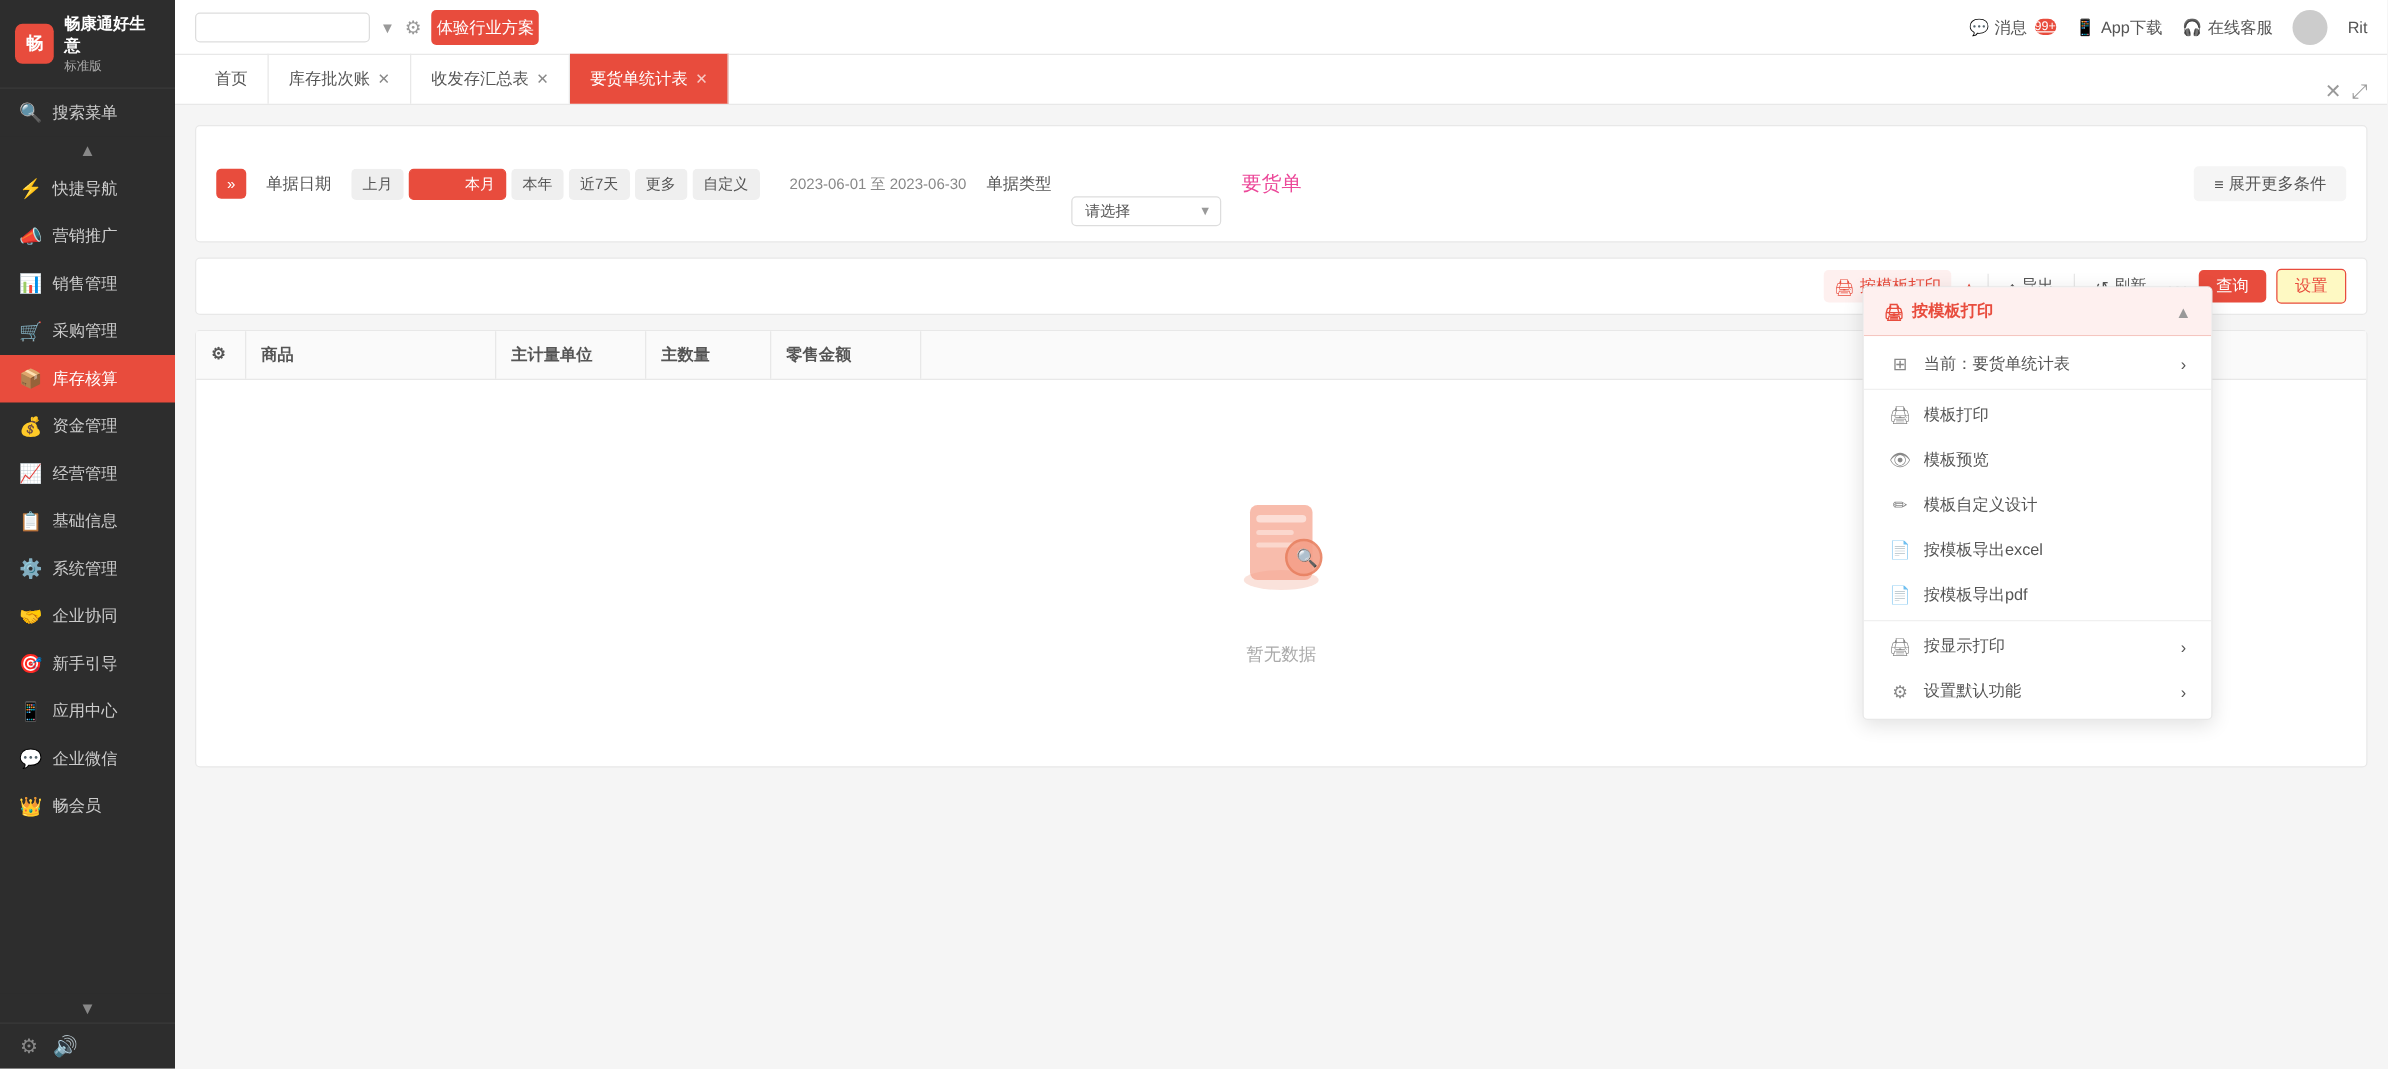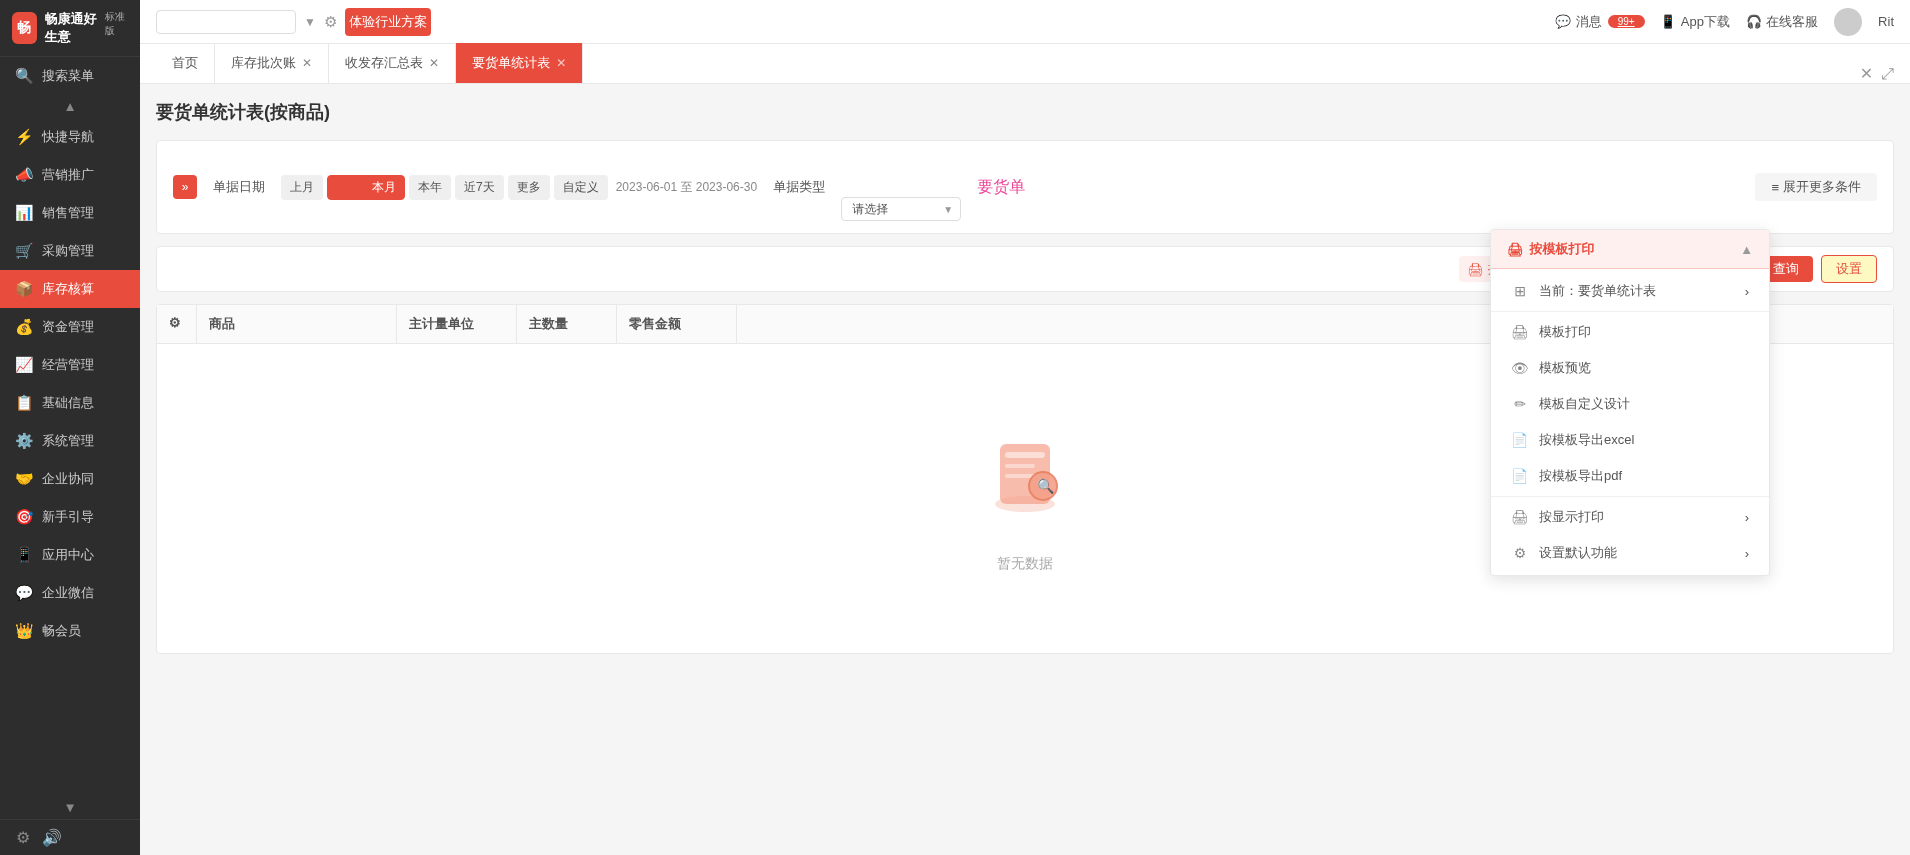--- a/index.html
+++ b/index.html
@@ -23,21 +23,21 @@
       border-bottom: 1px solid #3a3a3a;
       gap: 8px;
     }
     .sidebar-logo-icon {
       width: 32px; height: 32px;
       background: #e84c3d;
       border-radius: 6px;
       display: flex; align-items: center; justify-content: center;
       color: white; font-weight: bold; font-size: 14px;
     }
-    .sidebar-logo-text { display: flex; }
+    .sidebar-logo-text { display: flex; flex-direction: column; }
     .sidebar-logo-title { color: #fff; font-size: 13px; font-weight: bold; }
     .sidebar-logo-sub { color: #aaa; font-size: 10px; }
     .sidebar-search {
       display: flex; align-items: center;
       padding: 8px 12px; gap: 6px;
       cursor: pointer; color: #ccc;
     }
     .sidebar-nav { flex: 1; overflow-y: auto; }
     .sidebar-nav::-webkit-scrollbar { width: 3px; }
     .sidebar-nav::-webkit-scrollbar-thumb { background: #555; }
@@ -86,21 +86,21 @@
       border: none; border-radius: 4px;
       padding: 5px 4px; font-size: 13px; cursor: pointer;
     }
     .topbar-right {
       margin-left: auto; display: flex; align-items: center; gap: 16px;
     }
     .topbar-right-item { display: flex; align-items: center; gap: 4px; color: #555; cursor: pointer; font-size: 13px; }
     .badge {
       background: #e84c3d; color: #fff;
       border-radius: 10px; font-size: 10px;
-      padding: 1px 10px; margin-left: 2px; text-decoration: underline;
+      padding: 1px 0; margin-left: 2px; text-decoration: underline;
     }
     .avatar { width: 28px; height: 28px; background: #ccc; border-radius: 50%; }
     .topbar-username { color: #555; font-size: 13px; cursor: pointer; }
 
     
     .tabbar {
       background: #fff;
       height: 40px;
       display: flex; align-items: flex-end;
       padding: 0 16px;
@@ -139,21 +139,21 @@
       cursor: pointer; font-size: 12px; flex-shrink: 0;
     }
     .filter-label { color: #555; font-size: 13px; white-space: nowrap; }
     .date-btns { display: flex; align-items: center; gap: 4px; }
     .date-btn {
       padding: 3px 8px; border-radius: 4px;
       cursor: pointer; font-size: 12px; color: #555;
       border: 1px solid transparent;
     }
     .date-btn.active { background: #e84c3d; color: #fff; border-color: #e84c3d; padding-left: 44px; }
-    .date-range { color: #888; font-size: 12px; margin-left: 4px; }
+    .date-range { color: #888; font-size: 12px; margin-left: 20px; }
     .filter-select {
       border: 1px solid #ddd; border-radius: 4px;
       padding: 4px 30px 4px 10px;
       font-size: 12px; color: #555;
       cursor: pointer; background: #fff;
       appearance: none; min-width: 120px;
       position: relative;
     }
     .select-wrap { position: relative; display: inline-flex; align-items: center; margin-top: 44px; }
     .select-wrap::after { content: '▼'; position: absolute; right: 8px; font-size: 10px; color: #999; pointer-events: none; }
@@ -379,21 +379,20 @@
       <span>要货单统计表</span>
       <span class="tab-close">✕</span>
     </div>
     <div class="tabbar-right">
       <span class="tabbar-icon-btn">✕</span>
       <span class="tabbar-icon-btn">⤢</span>
     </div>
   </div>
 
   <div class="content">
-    <div class="page-title">要货单统计表(按商品)</div>
 
     <div class="filter-bar">
       <div class="filter-row">
         <div class="filter-arrow">»</div>
         <span class="filter-label">单据日期</span>
         <div class="date-btns">
           <button class="date-btn">上月</button>
           <button class="date-btn active">本月</button>
           <button class="date-btn">本年</button>
           <button class="date-btn">近7天</button>

